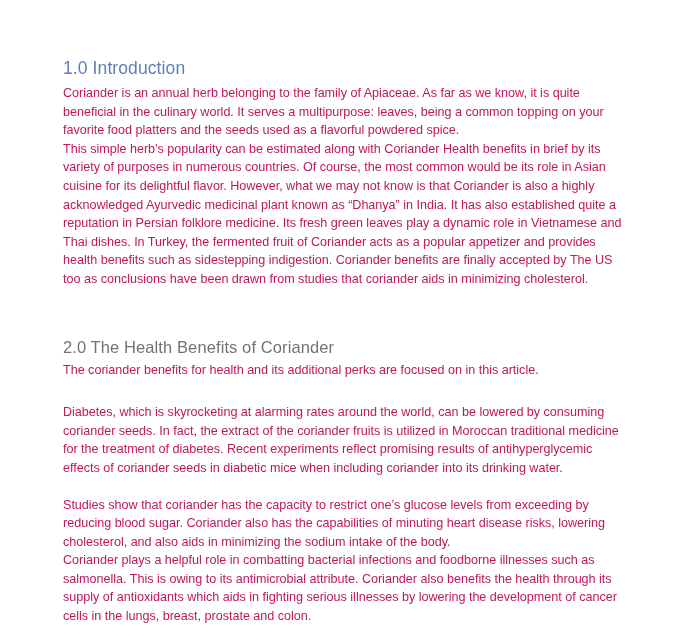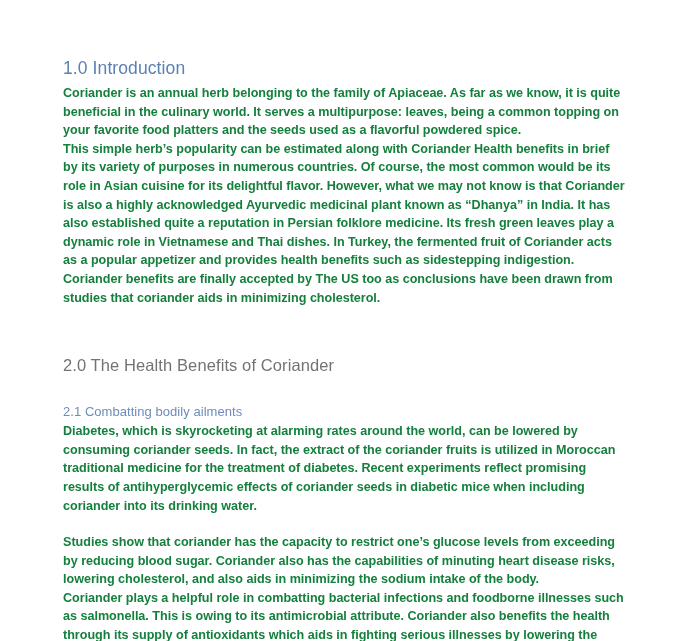--- a/index.html
+++ b/index.html
@@ -48,23 +48,23 @@
     color: #6e8cbb;
     font-size: 13px;
     font-weight: 400;
     line-height: 18px;
     letter-spacing: 0.05px;
     margin: 0 0 1px 0;
     white-space: nowrap;
   }
   
   .p {
-    color: #15803d;
+    color: #be185d;
     font-size: 12.6px;
-    font-weight: 700;
+    font-weight: 400;
     line-height: 18.6px;
     margin: 0;
     text-align: left;
     letter-spacing: -0.02px;
   }
   
   .sp-section { height: 47px; }
   .sp-sub     { height: 24px; }
   .sp-para    { height: 18px; }
 </style>
@@ -78,24 +78,24 @@
 
     <p class="p">Coriander is an annual herb belonging to the family of Apiaceae. As far as we know, it is quite beneficial in the culinary world. It serves a multipurpose: leaves, being a common topping on your favorite food platters and the seeds used as a flavorful powdered spice.</p>
 
 
     <p class="p">This simple herb’s popularity can be estimated along with Coriander Health benefits in brief by its variety of purposes in numerous countries. Of course, the most common would be its role in Asian cuisine for its delightful flavor. However, what we may not know is that Coriander is also a highly acknowledged Ayurvedic medicinal plant known as “Dhanya” in India. It has also established quite a reputation in Persian folklore medicine. Its fresh green leaves play a dynamic role in Vietnamese and Thai dishes. In Turkey, the fermented fruit of Coriander acts as a popular appetizer and provides health benefits such as sidestepping indigestion. Coriander benefits are finally accepted by The US too as conclusions have been drawn from studies that coriander aids in minimizing cholesterol.</p>
 
     <div class="sp-section"></div>
 
     <h2 class="h2">2.0 The Health Benefits of Coriander</h2>
 
+    <p class="p">The coriander benefits for health and its additional perks are focused on in this article.</p>
 
     <div class="sp-sub"></div>
 
-    <h3 class="h3">2.1 Combatting bodily ailments</h3>
 
     <p class="p">Diabetes, which is skyrocketing at alarming rates around the world, can be lowered by consuming coriander seeds. In fact, the extract of the coriander fruits is utilized in Moroccan traditional medicine for the treatment of diabetes. Recent experiments reflect promising results of antihyperglycemic effects of coriander seeds in diabetic mice when including coriander into its drinking water.</p>
 
     <div class="sp-para"></div>
 
     <p class="p">Studies show that coriander has the capacity to restrict one’s glucose levels from exceeding by reducing blood sugar. Coriander also has the capabilities of minuting heart disease risks, lowering cholesterol, and also aids in minimizing the sodium intake of the body.</p>
 
     <p class="p">Coriander plays a helpful role in combatting bacterial infections and foodborne illnesses such as salmonella. This is owing to its antimicrobial attribute. Coriander also benefits the health through its supply of antioxidants which aids in fighting serious illnesses by lowering the development of cancer cells in the lungs, breast, prostate and colon.</p>
 
   </div>

